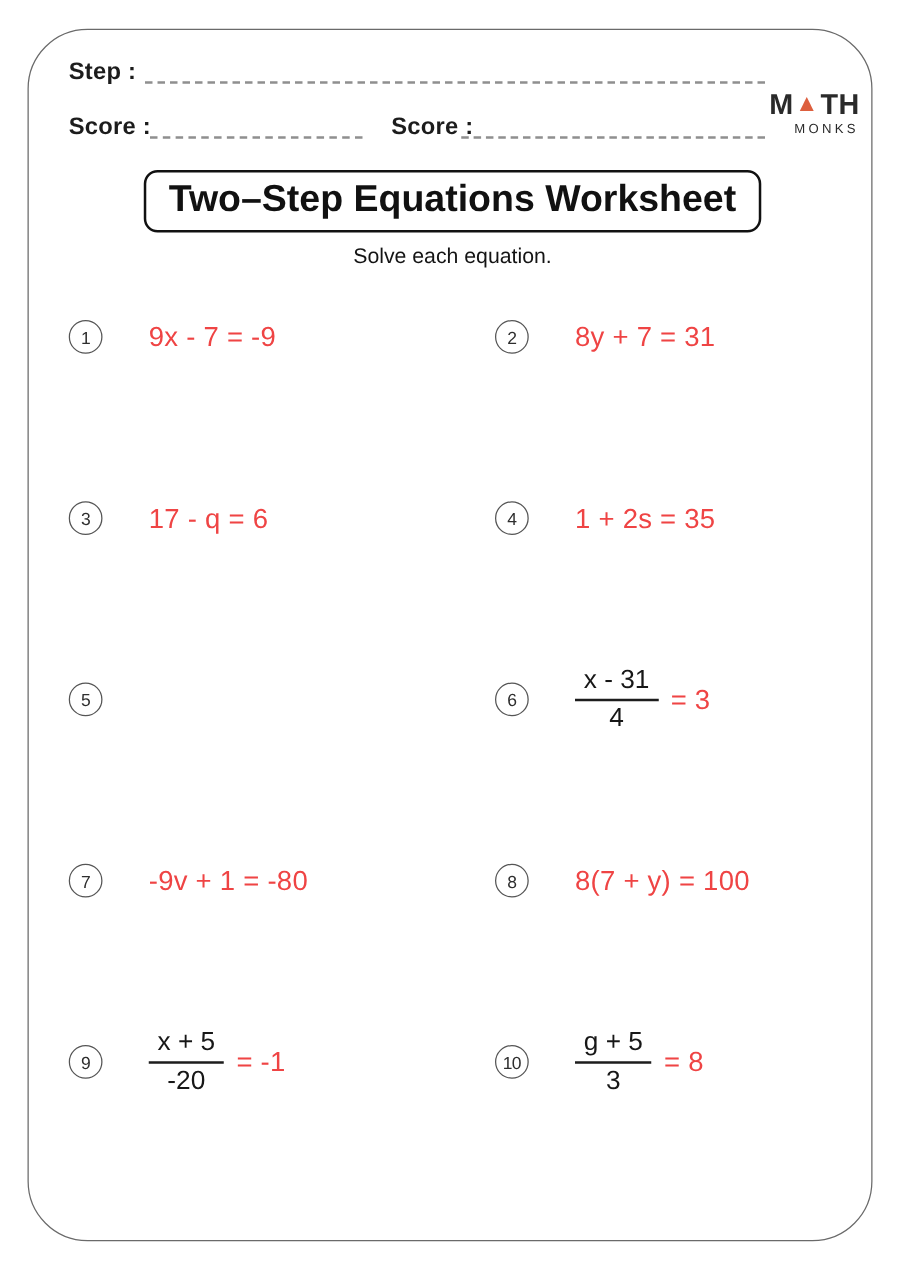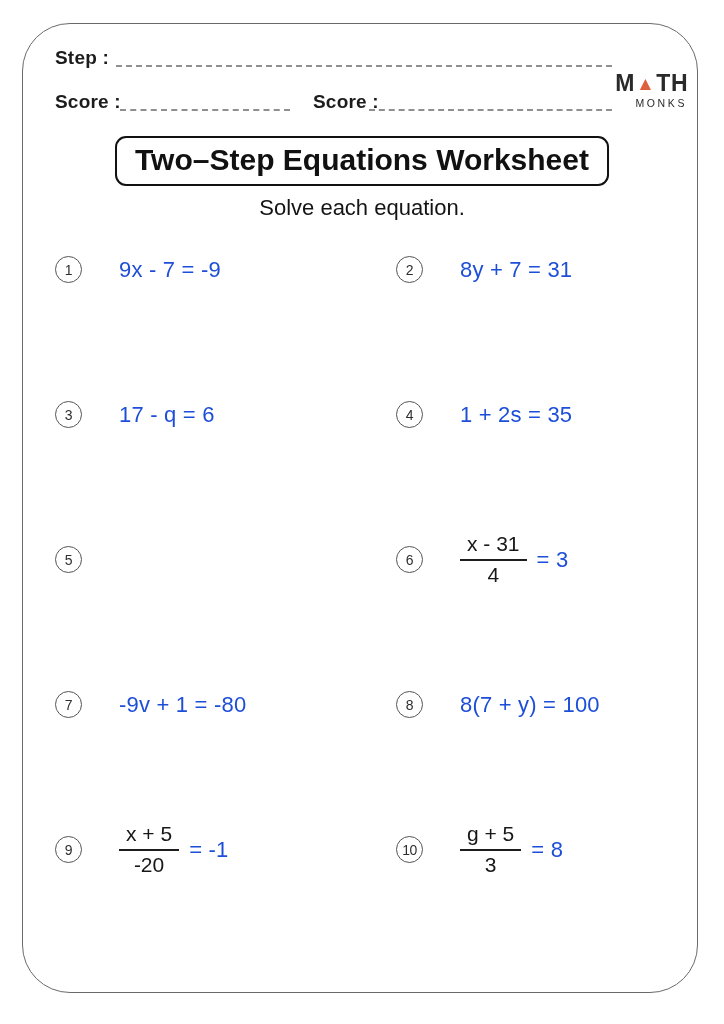--- a/index.html
+++ b/index.html
@@ -88,21 +88,21 @@
     font-weight: 600;
     color: #111;
     white-space: nowrap;
   }
   .instruction {
     position: absolute;
     top: 195px;
     left: 0;
     width: 100%;
     text-align: center;
-    font-size: 22px;
+    font-size: 17px;
     font-weight: 500;
     color: #141414;
   }
 
   
   .problems {
     position: absolute;
     top: 197px;
     left: 0;
     width: 724px;
@@ -129,21 +129,21 @@
     align-items: center;
     justify-content: center;
     font-size: 14px;
     color: #2e2e2e;
     letter-spacing: -0.5px;
   }
 
   .equation {
     font-size: 22px;
     font-weight: 500;
-    color: #1d4ed8;
+    color: #ef4444;
     letter-spacing: 0.2px;
     white-space: nowrap;
     text-align: right;
   }
 
   .frac-eq {
     display: inline-flex;
     align-items: center;
     gap: 10px;
   }

